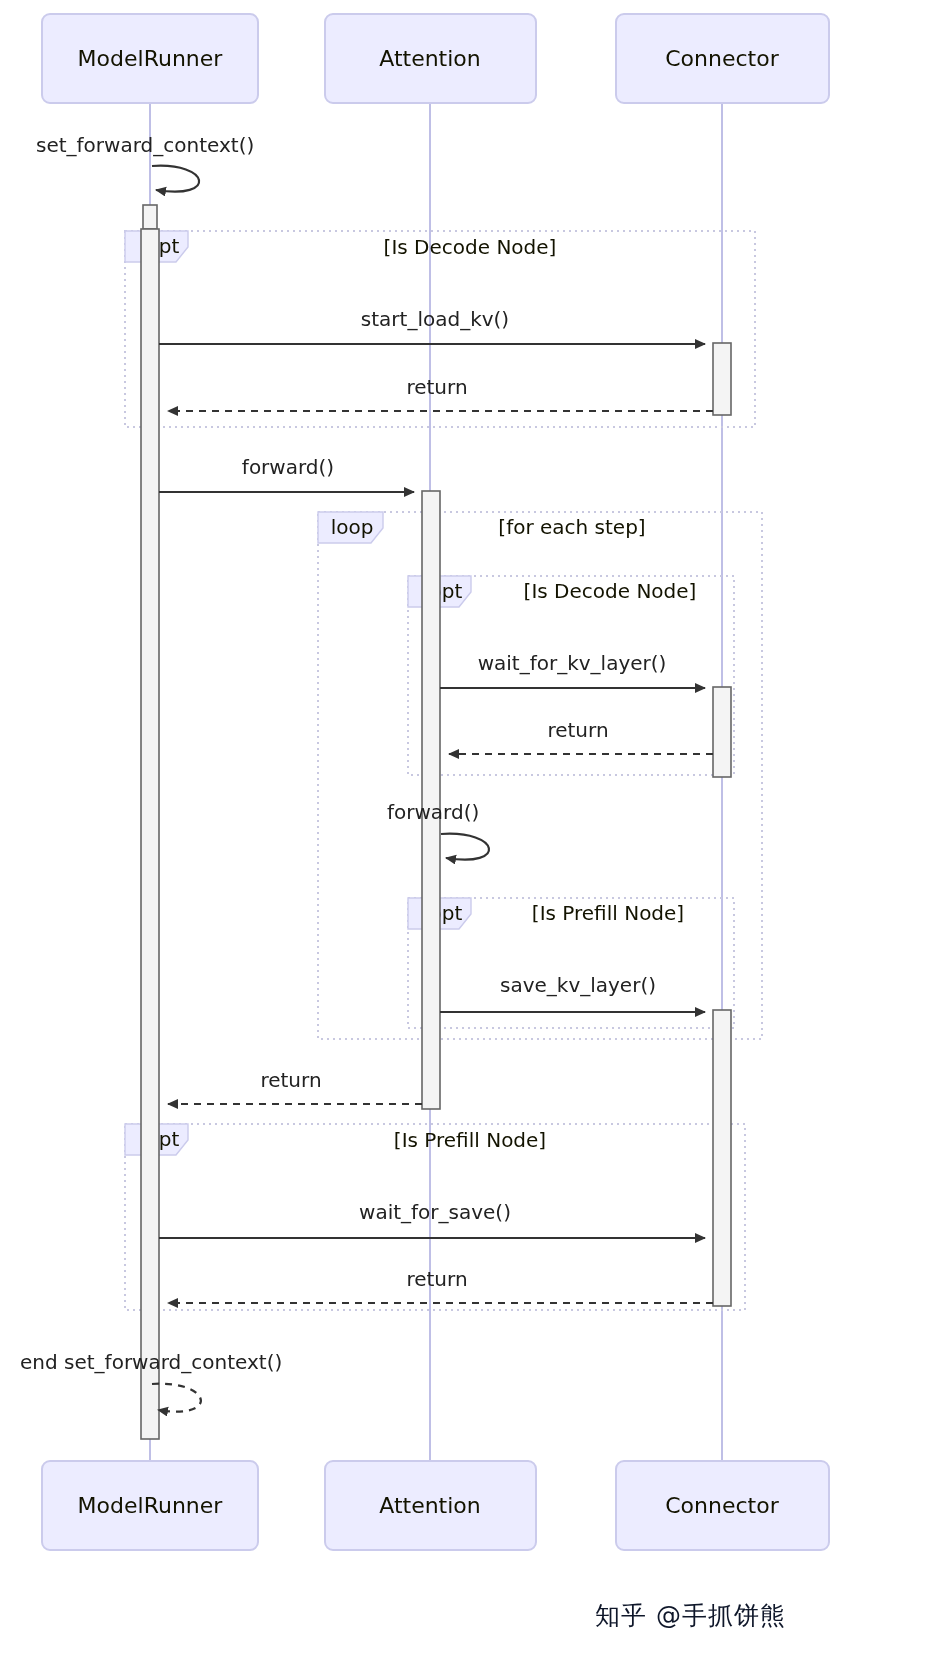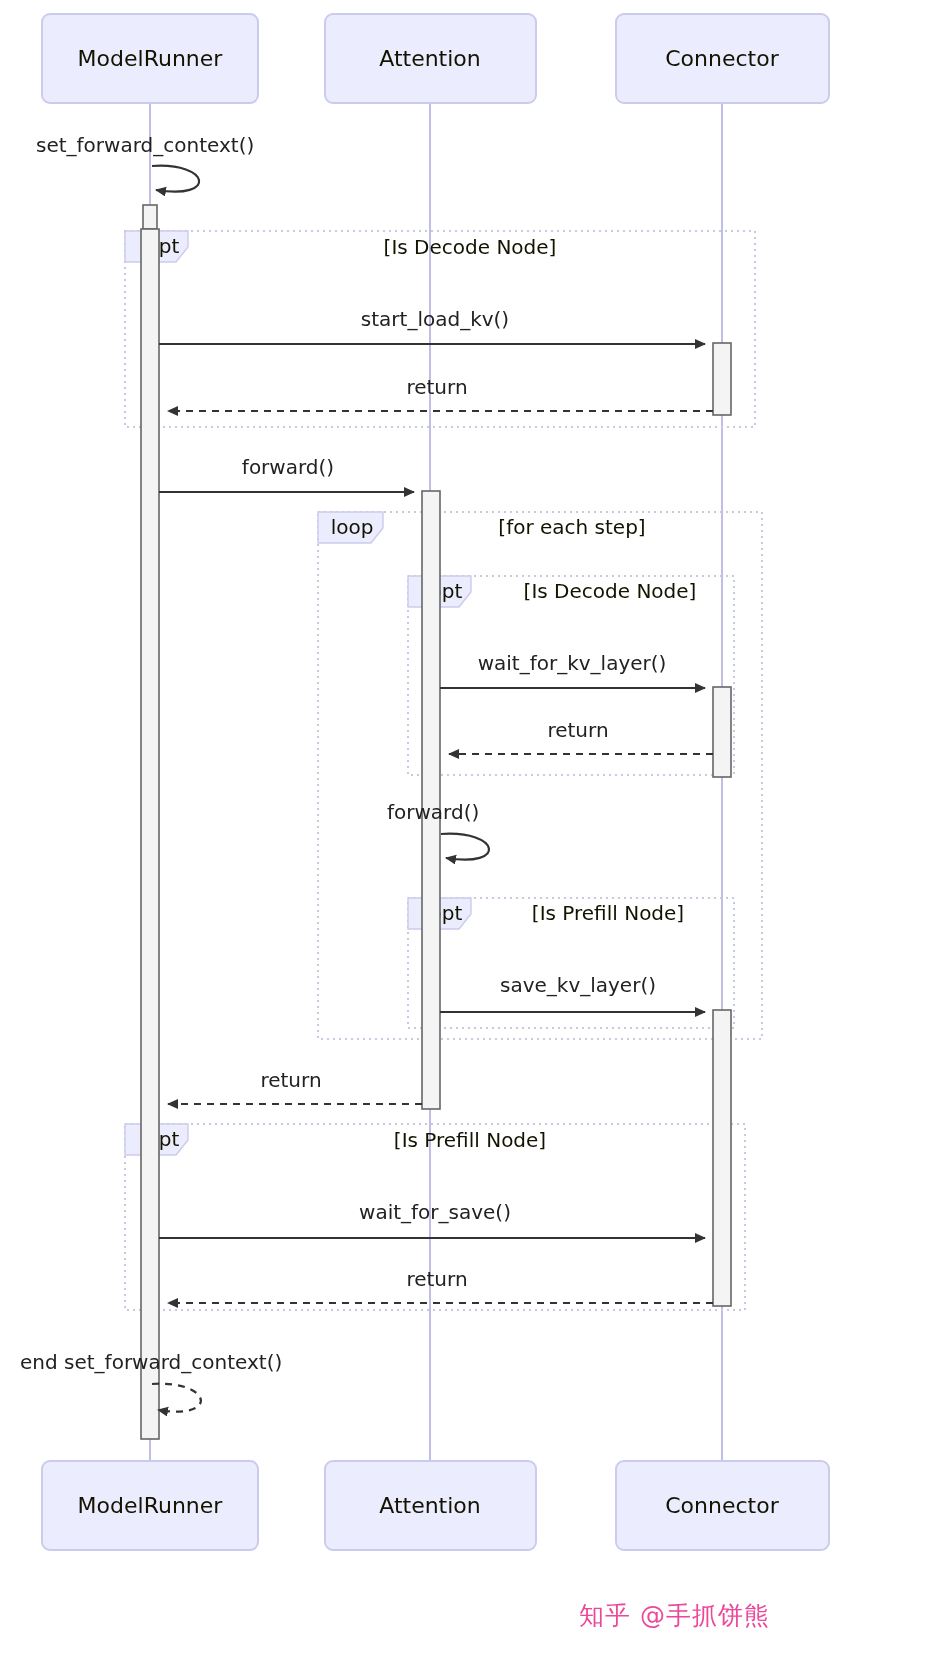--- a/index.html
+++ b/index.html
@@ -1,20 +1,20 @@
 <!DOCTYPE html>
 <html><head>
 <meta charset="utf-8">
 <style>
   html,body{margin:0;padding:0;background:#ffffff;}
   body{
     font-family:"DejaVu Sans","Liberation Sans",sans-serif;
     width:926px;height:1670px;overflow:hidden;position:relative;
   }
-  #stage{position:relative;width:784px;height:1670px;}
+  #stage{position:relative;width:784px;height:1670px;padding-left:16px;}
   svg#diagram{position:absolute;left:0;top:0;width:926px;height:1670px;}
 
   .actor-box{fill:#ECECFF;stroke:#CBCBEC;stroke-width:2;}
   .actor-label{
     font-family:"DejaVu Sans","Liberation Sans",sans-serif;
     font-size:22px;fill:#131300;text-anchor:middle;
     dominant-baseline:middle;
   }
   .lifeline{stroke:#BFBFE6;stroke-width:2;}
   .activation{fill:#F4F4F4;stroke:#666666;stroke-width:1.6;}
@@ -34,21 +34,21 @@
     font-family:"DejaVu Sans","Liberation Sans",sans-serif;
     font-size:20px;fill:#131300;text-anchor:middle;dominant-baseline:middle;
   }
   .frame-cond{
     font-family:"DejaVu Sans","Liberation Sans",sans-serif;
     font-size:20px;fill:#131300;text-anchor:middle;font-weight:normal;
   }
   .watermark{
     position:absolute;right:14px;bottom:38px;
     font-family:"DejaVu Sans","Liberation Sans",sans-serif;
-    font-size:25px;color:#ec4899;letter-spacing:1px;
+    font-size:25px;color:#0f172a;letter-spacing:1px;
     white-space:nowrap;user-select:none;
   }
 </style>
 </head>
 <body>
 
 <div id="stage">
 
   <svg id="diagram" viewBox="0 0 926 1670">
     <defs>

